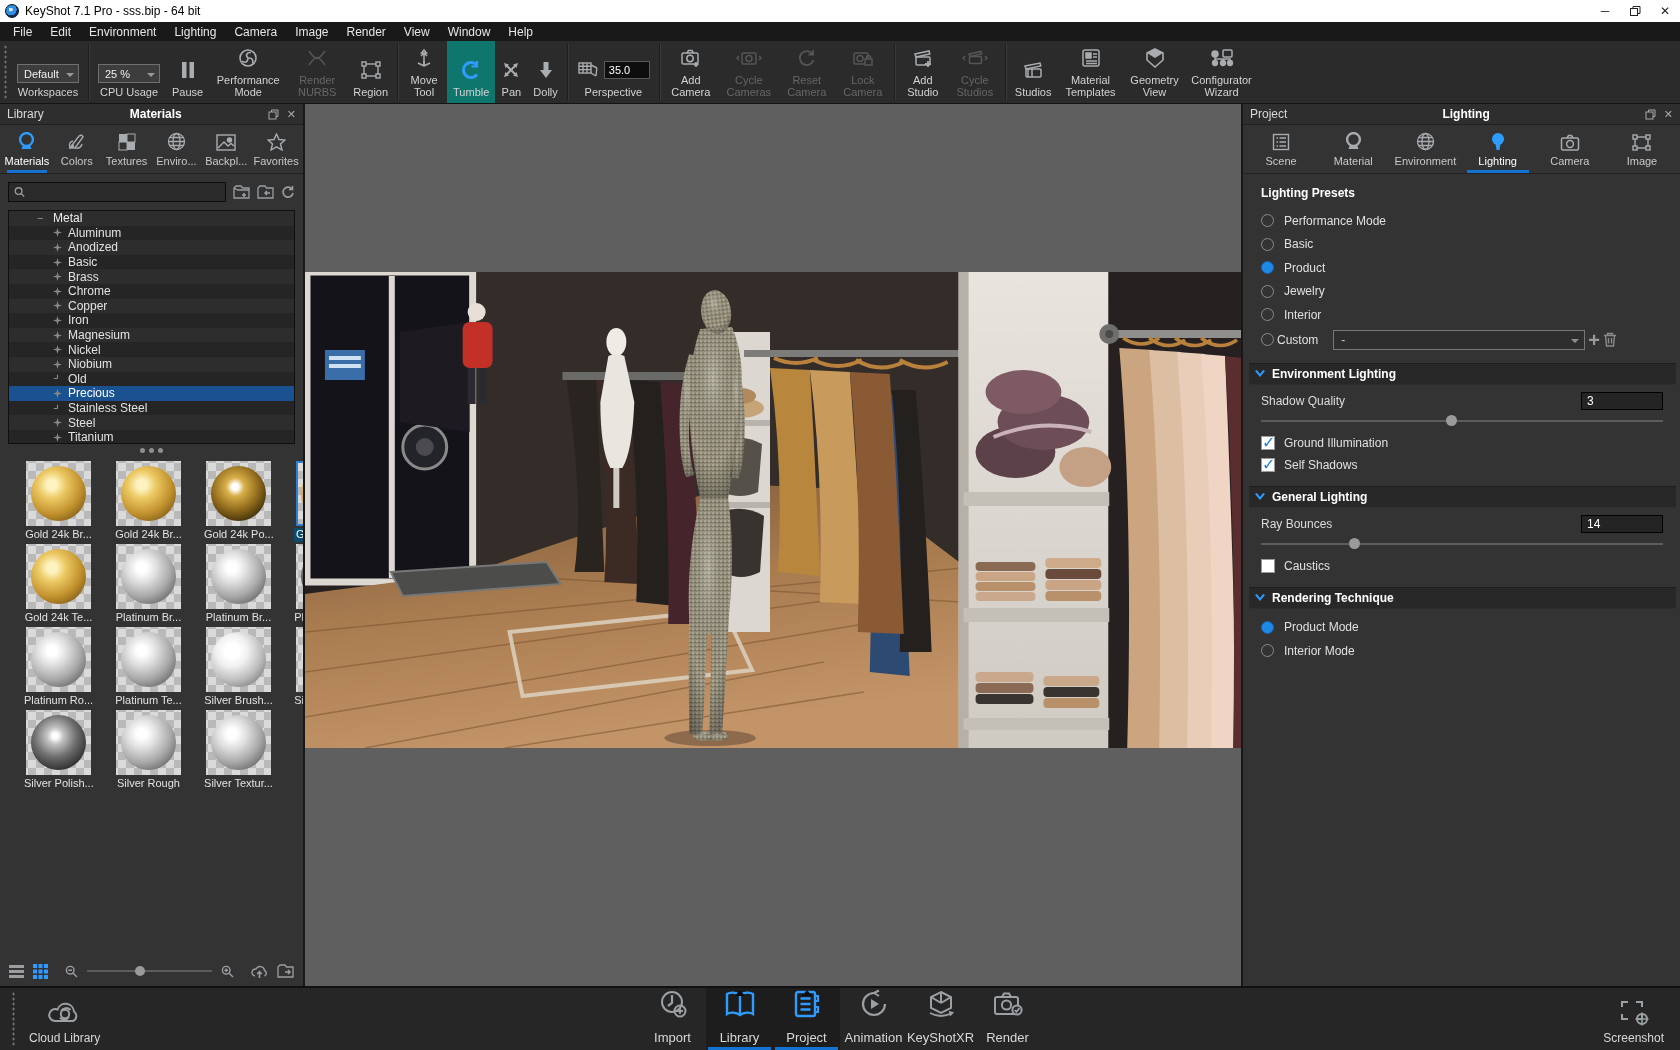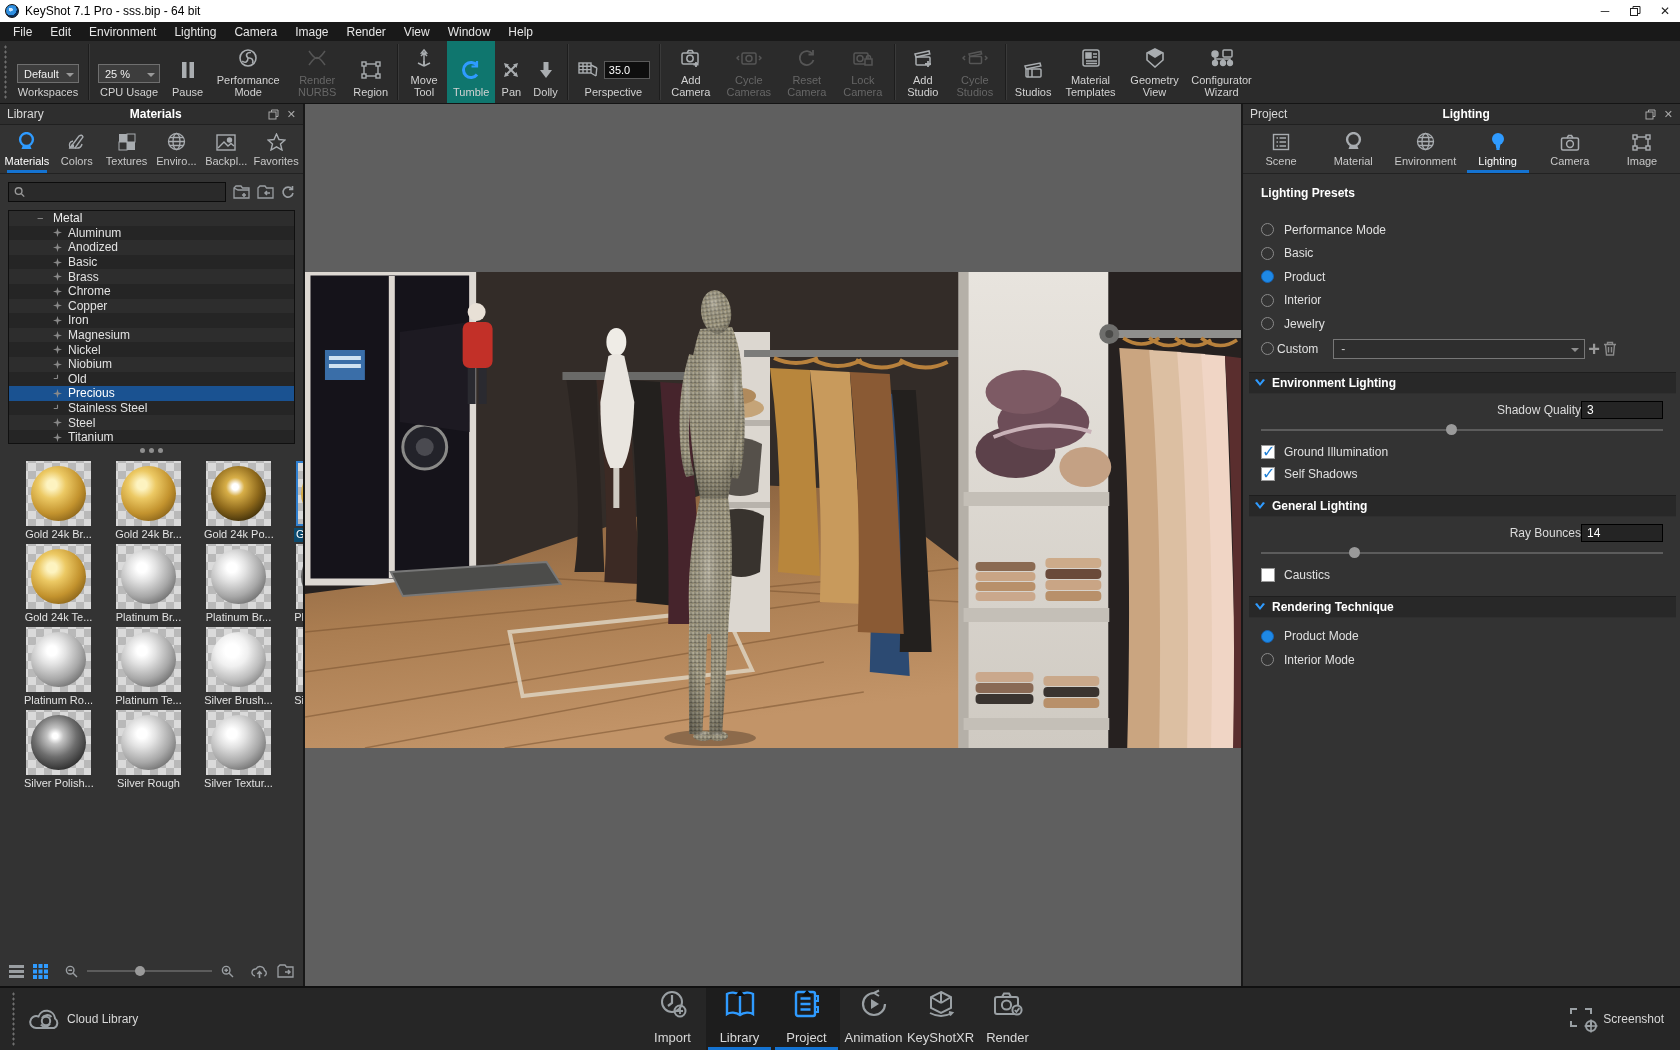--- a/index.html
+++ b/index.html
@@ -103,54 +103,54 @@
   .zoom-slider .th { position:absolute; top:2px; left:38%; width:10px; height:10px; border-radius:50%; background:#9a9a9a; }
   .grid-ic { color:#2f9bff; }
 
   
   .viewport { flex:1; background:#5f5f5f; position:relative; border-right:2px solid #181818; overflow:hidden; }
   .photo { position:absolute; left:0; right:0; top:168px; height:476px; }
 
   
   .right-panel { width:437px; }
   .rp-content { padding:6px 17px 0 18px; font-size:12px; flex:1; overflow:hidden; }
-  .section-title { font-weight:bold; color:#fff; margin:6px 0 18px 0; }
+  .section-title { font-weight:bold; color:#fff; margin:6px 0 9px 0; }
   .radio-row { display:flex; align-items:center; gap:10px; height:23.5px; color:#e0e0e0; }
   .radio { width:13px; height:13px; border-radius:50%; border:1px solid #8a8a8a; flex:none; }
   .radio.on { background:#1e88e5; border-color:#1565b8; }
   .custom-row { display:flex; align-items:center; gap:3px; height:26px; color:#e0e0e0; }
   .dropdown { width:252px; height:20px; background:#2e2e2e; border:1px solid #777; display:flex; align-items:center;
     padding:0 18px 0 7px; color:#ccc; position:relative; margin-left:12px; }
   .dropdown .caret { position:absolute; right:5px; top:8px; width:0; height:0; border-left:4px solid transparent;
     border-right:4px solid transparent; border-top:4px solid #8f8f8f; }
   .plus-ic { color:#9a9a9a; font-size:20px; font-weight:bold; line-height:14px; }
   .trash-ic { color:#8a8a8a; display:flex; }
 
   .section-bar { height:22px; background:#282828; border-top:1px solid #1e1e1e; border-bottom:1px solid #2f2f2f;
     margin:10px -13px 7px -12px; display:flex; align-items:center; gap:7px; padding-left:6px;
     font-weight:bold; color:#fff; }
   .chev { color:#2f9bff; font-size:10px; display:flex; }
 
-  .param-row { display:flex; align-items:center; justify-content:flex-end; margin-top:3px; color:#dcdcdc; }
+  .param-row { display:flex; align-items:center; justify-content:space-between; margin-top:3px; color:#dcdcdc; }
   .value-box { width:82px; height:18px; background:#242424; border:1px solid #000; color:#fff; display:flex;
     align-items:center; padding:0 5px; }
   .hslider { position:relative; height:15px; margin:3px 0 4px 0; }
   .hslider .trk { position:absolute; left:0; right:0; top:7px; height:2px; background:#5c5c5c; }
   .hslider .th { position:absolute; top:2px; width:11px; height:11px; border-radius:50%; background:#9a9a9a; }
 
   .check-row { display:flex; align-items:center; gap:9px; height:22px; color:#e0e0e0; }
   .checkbox { width:14px; height:14px; background:#fff; border:1px solid #9a9a9a; position:relative; flex:none; }
   .checkbox.on::after { content:"✓"; position:absolute; left:0px; top:-4px; font-size:16px; font-weight:bold; color:#1e7fd6; }
   .exp-tri { width:0; height:0; border-top:5px solid transparent; border-bottom:5px solid transparent;
     border-left:7px solid #8f8f8f; }
 
   
   .bottombar { height:64px; background:#262626; border-top:2px solid #101010; display:flex; align-items:stretch; position:relative; }
   .bb-left { position:absolute; left:8px; top:0; bottom:0; display:flex; align-items:stretch; }
-  .bb-cell { display:flex; flex-direction:row; align-items:center; justify-content:flex-end; padding:4px 10px 5px;
+  .bb-cell { display:flex; flex-direction:column; align-items:center; justify-content:flex-end; padding:4px 10px 5px;
     gap:4px; font-size:12px; color:#d8d8d8; }
   .bb-cell .bic { color:#9aa0a4; height:30px; display:flex; align-items:center; }
   .bb-center { margin:0 auto; display:flex; align-items:stretch; }
   .bb-item { width:67px; display:flex; flex-direction:column; align-items:center; justify-content:space-between;
     padding-bottom:5px; gap:4px; font-size:13px; color:#d8d8d8; position:relative; }
   .bb-item .bic { color:#9aa0a4; height:32px; display:flex; align-items:center; }
   .bb-item.active { background:#1d1d1d; }
   .bb-item.active .bic { color:#2f9bff; }
   .bb-item.active::after { content:""; position:absolute; bottom:0; left:2px; right:2px; height:3px; background:#1473d2; }
   .bb-item.active::before { content:""; position:absolute; top:2px; left:50%; margin-left:-5px; width:0; height:0;
@@ -995,25 +995,25 @@
       <div class="radio-row">
           <span class="radio"></span>
           <span>Basic</span>
         </div>
       <div class="radio-row">
           <span class="radio on"></span>
           <span>Product</span>
         </div>
       <div class="radio-row">
           <span class="radio"></span>
-          <span>Interior</span>
+          <span>Jewelry</span>
         </div>
       <div class="radio-row">
           <span class="radio"></span>
-          <span>Jewelry</span>
+          <span>Interior</span>
         </div>
       <div class="custom-row">
         <span class="radio"></span>
           <span>Custom</span>
         <span class="dropdown">
             <span>-</span>
             <i class="caret"></i>
           </span>
         <span class="plus-ic">+</span>
         <span class="trash-ic">

